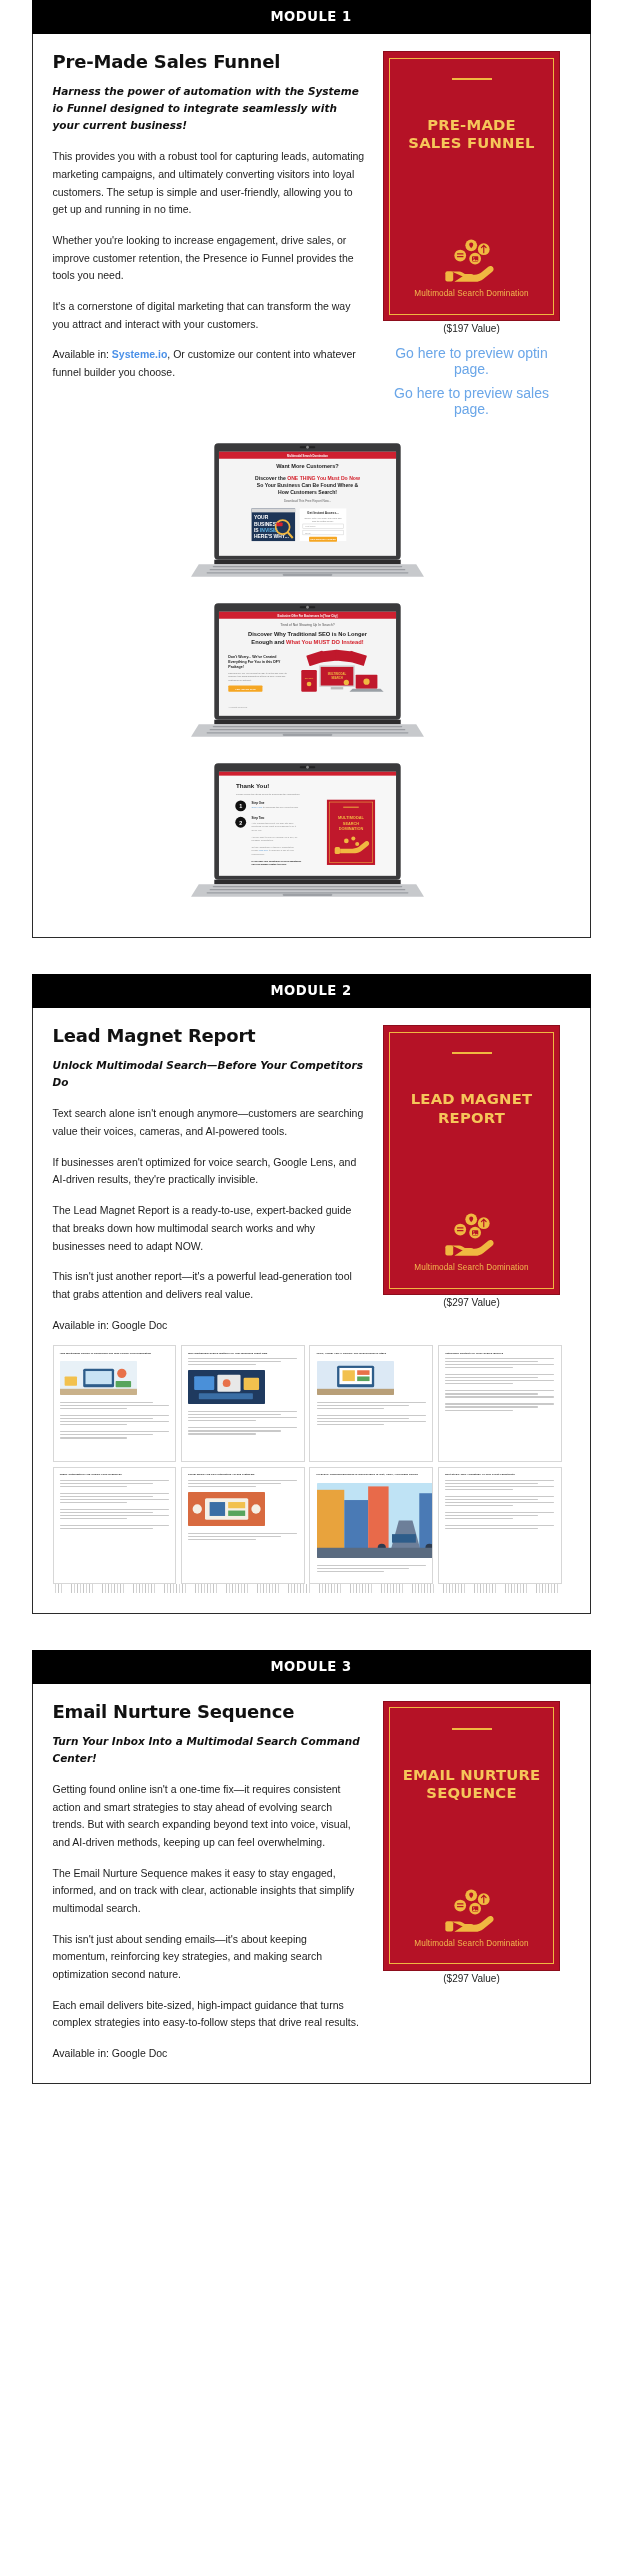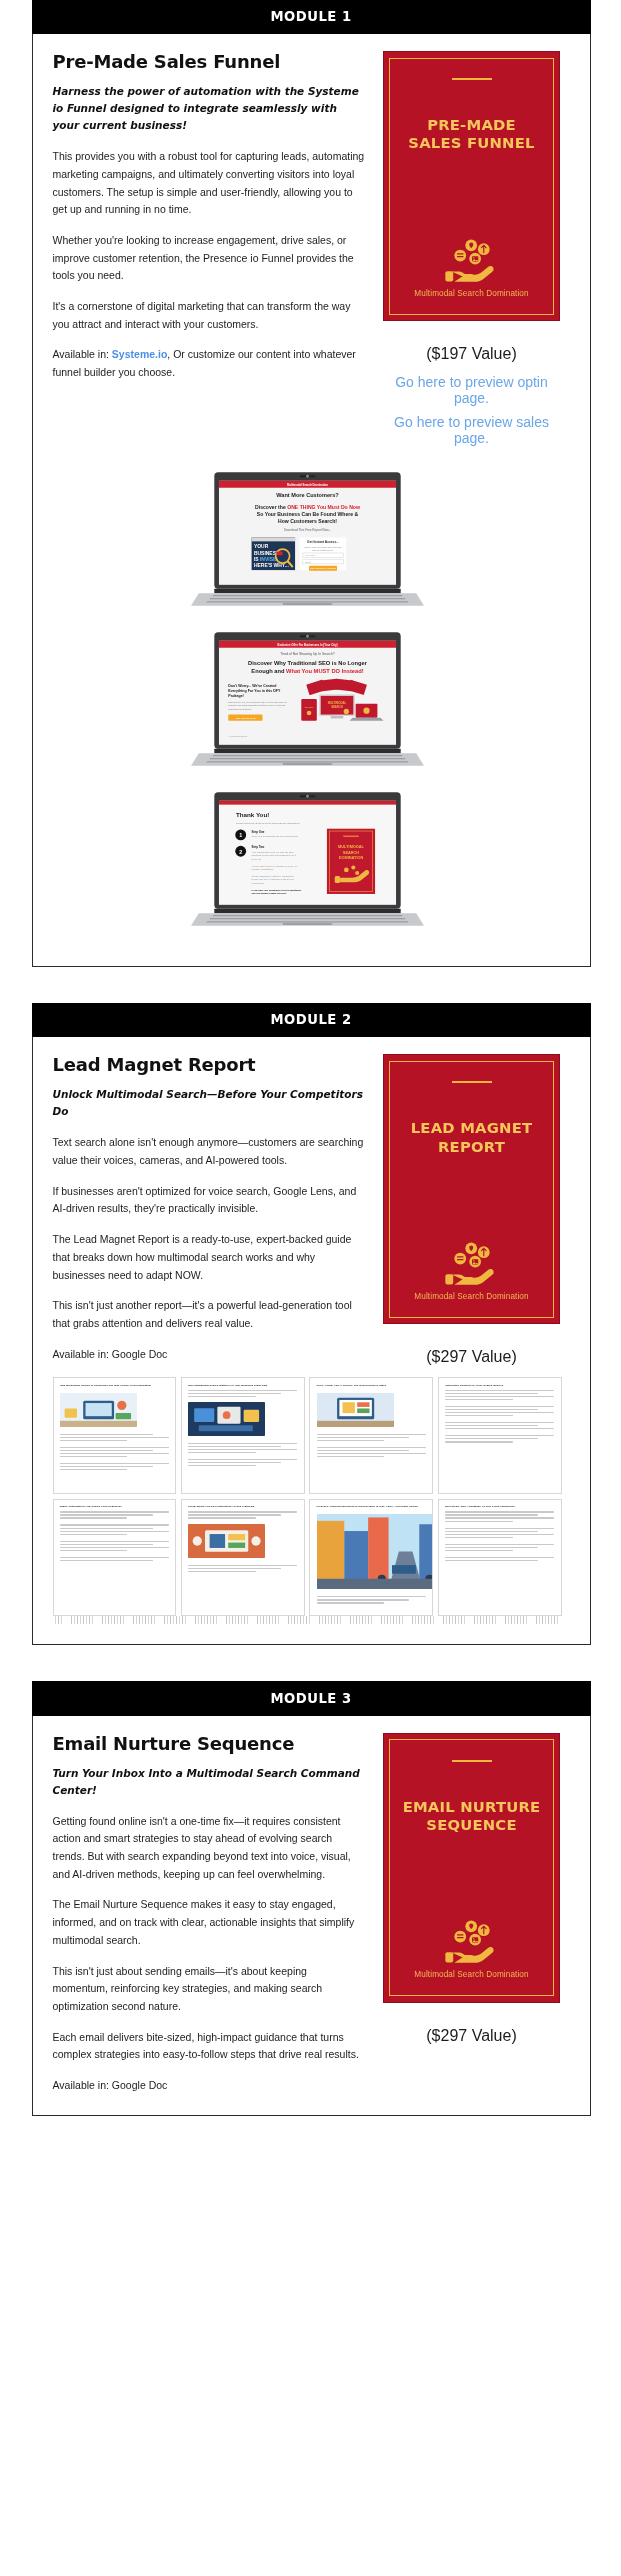--- a/index.html
+++ b/index.html
@@ -138,23 +138,23 @@
   .card-spacer { flex: 1 1 auto; min-height: 45px; }
   .hand-icon { margin-bottom: 6.2px; }
   .card-brand {
     font-size: 8.2px;
     color: #f2b94e;
     letter-spacing: 0.1px;
     text-align: center;
     margin-bottom: 4.7px;
   }
   .value-line {
-    font-size: 16px;
+    font-size: 10px;
     color: #1c1c1c;
-    margin-top: 24px;
+    margin-top: 2px;
   }
   .preview-links { margin-top: 11px; text-align: center; }
   .preview-links a { display: block; font-size: 14px; margin-bottom: 7.8px; }
 
   
   .laptops { margin-top: 12.4px; }
   .laptop-row { display: flex; justify-content: center; margin-bottom: 4.7px; }
   .laptop { width: 233px; }
 
   

